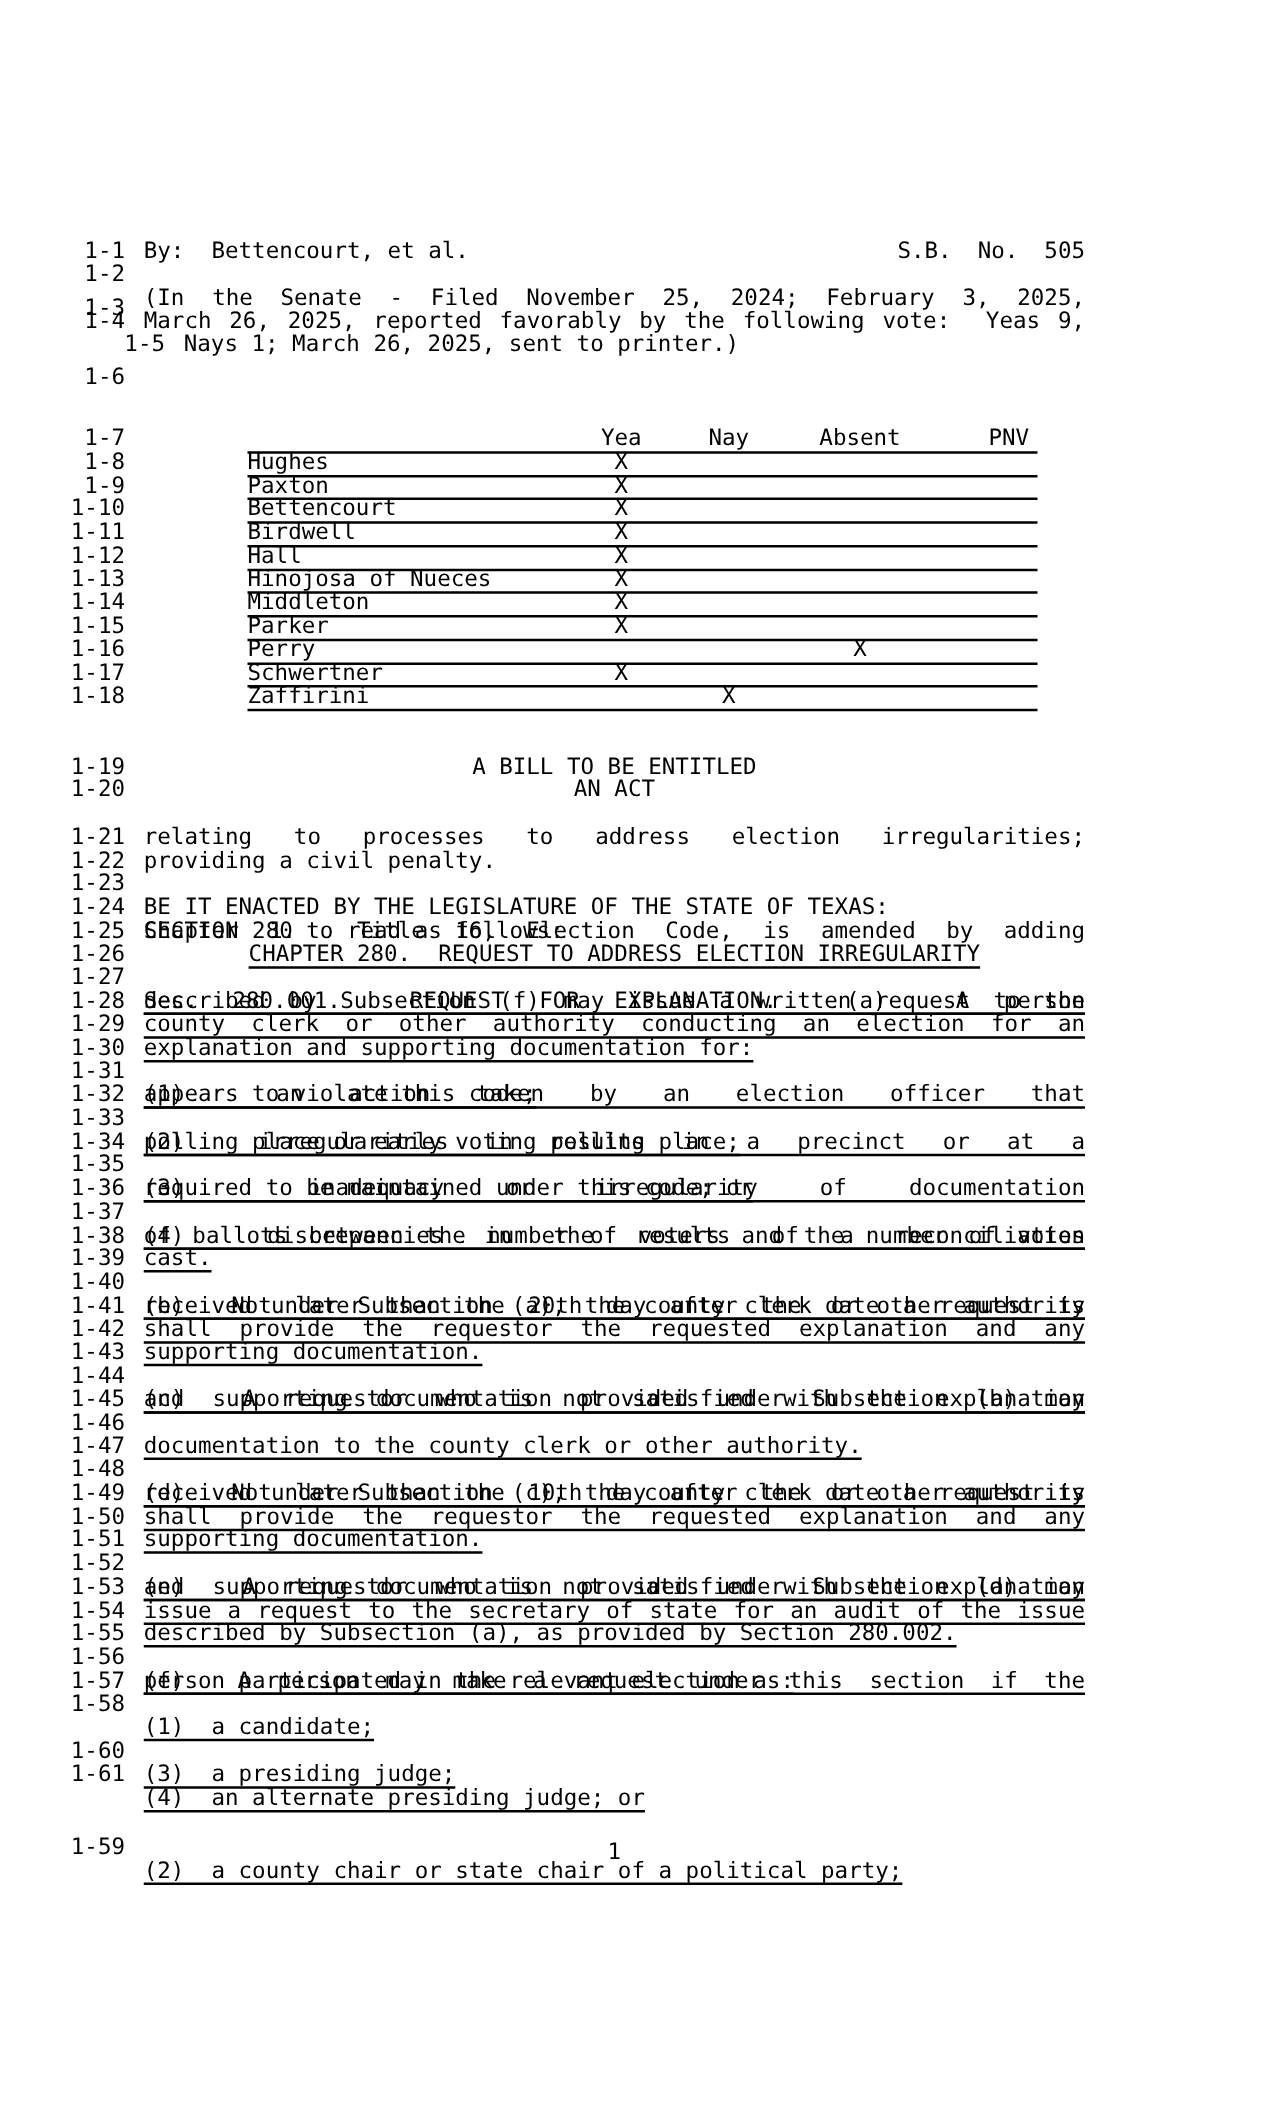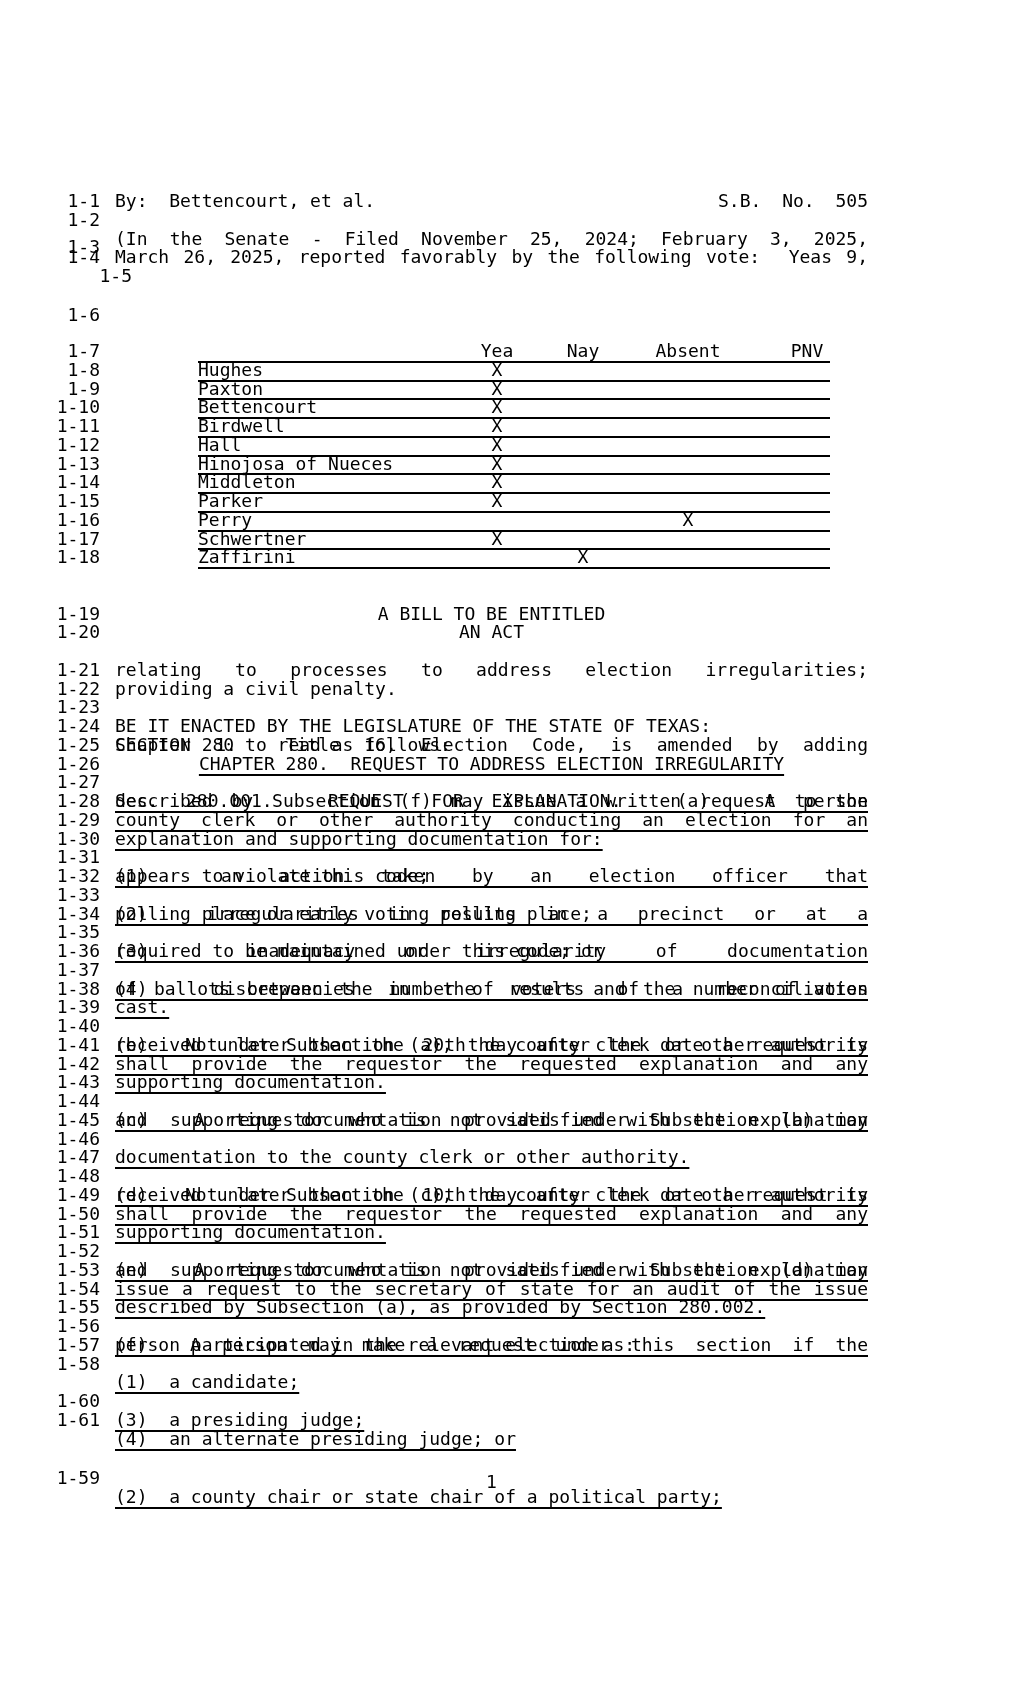--- a/index.html
+++ b/index.html
@@ -45,22 +45,25 @@
         <div class="num">1-3</div>
       </div>
       <div class="row" style="top: 248.25px;">
         <div class="num">1-4</div>
         <div class="lt j">
           <div>March 26, 2025, reported favorably by the following vote:&nbsp; Yeas 9,</div>
         </div>
       </div>
       <div class="row" style="top: 267px; padding-left: 32px;">
         <div class="num">1-5</div>
-      </div>
-      <div class="row" style="top: 306px; flex-direction: column;">
+        <div class="lt">
+          <div>Nays 1; March 26, 2025, sent to printer.)</div>
+        </div>
+      </div>
+      <div class="row" style="top: 293px; flex-direction: column;">
         <div class="num">1-6</div>
       </div>
       <div class="row" style="top: 342px;">
         <div class="num">1-7</div>
         <div class="lt vrow">
           <div class="vcol" style="left: 382px;">Yea</div>
           <div class="vcol" style="left: 468px;">Nay</div>
           <div class="vcol" style="left: 573px;">Absent</div>
           <div class="vcol" style="left: 692px;">PNV</div>
           <div class="vrule"></div>

